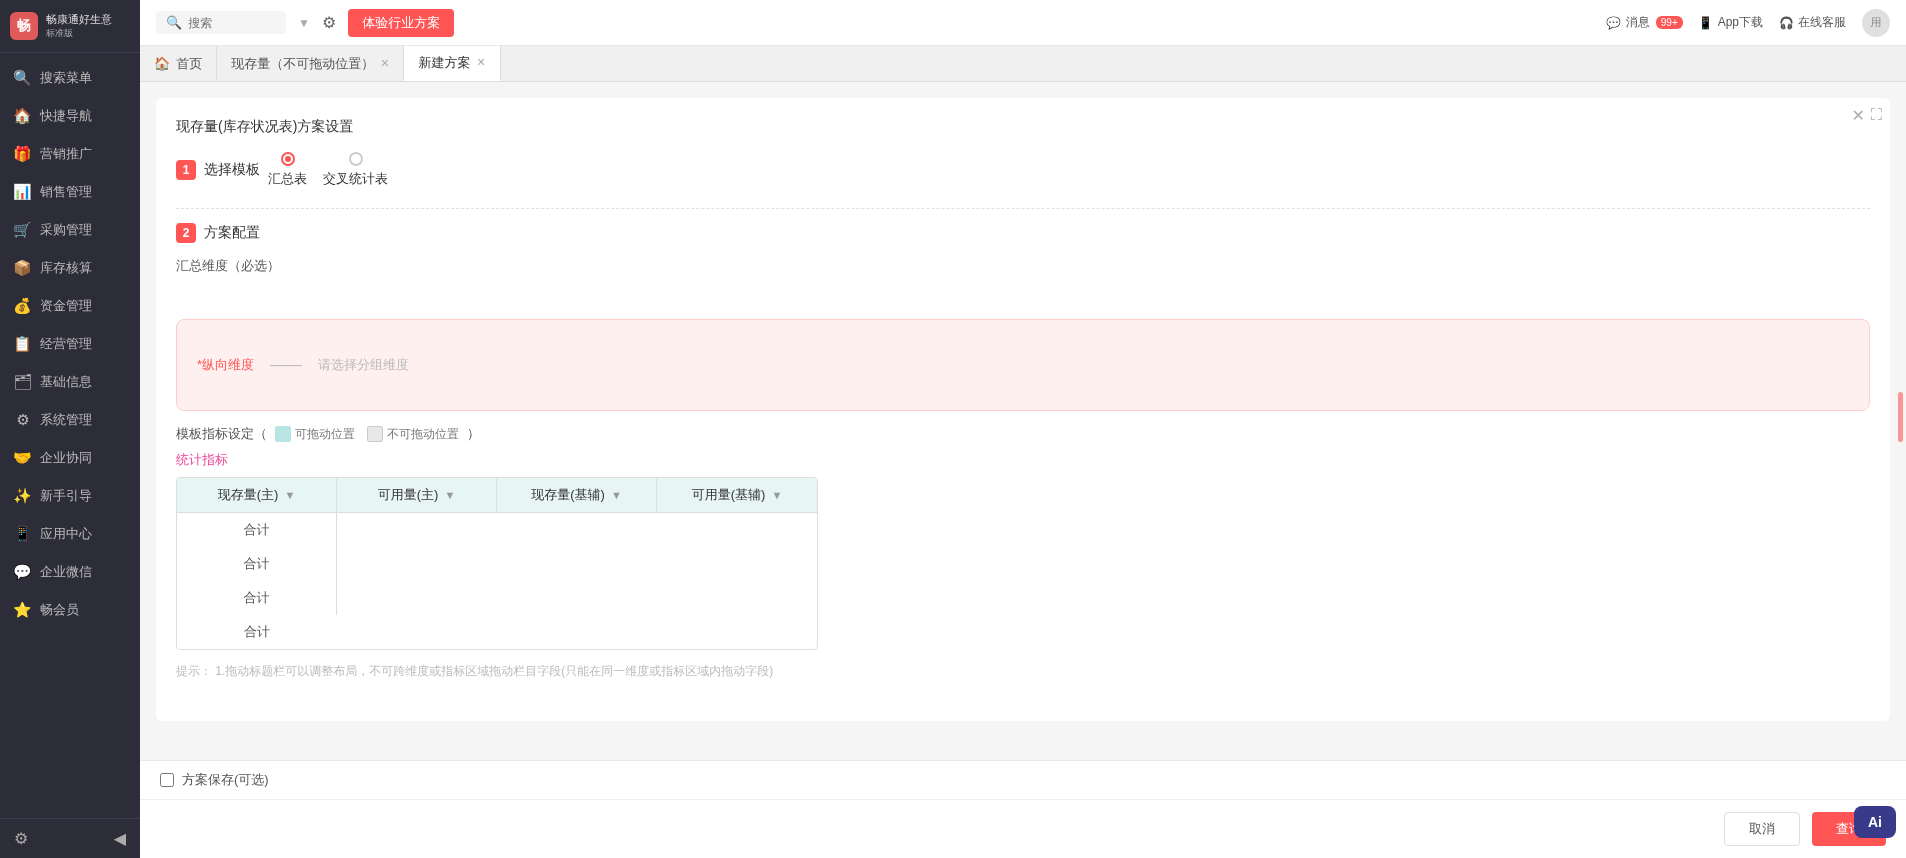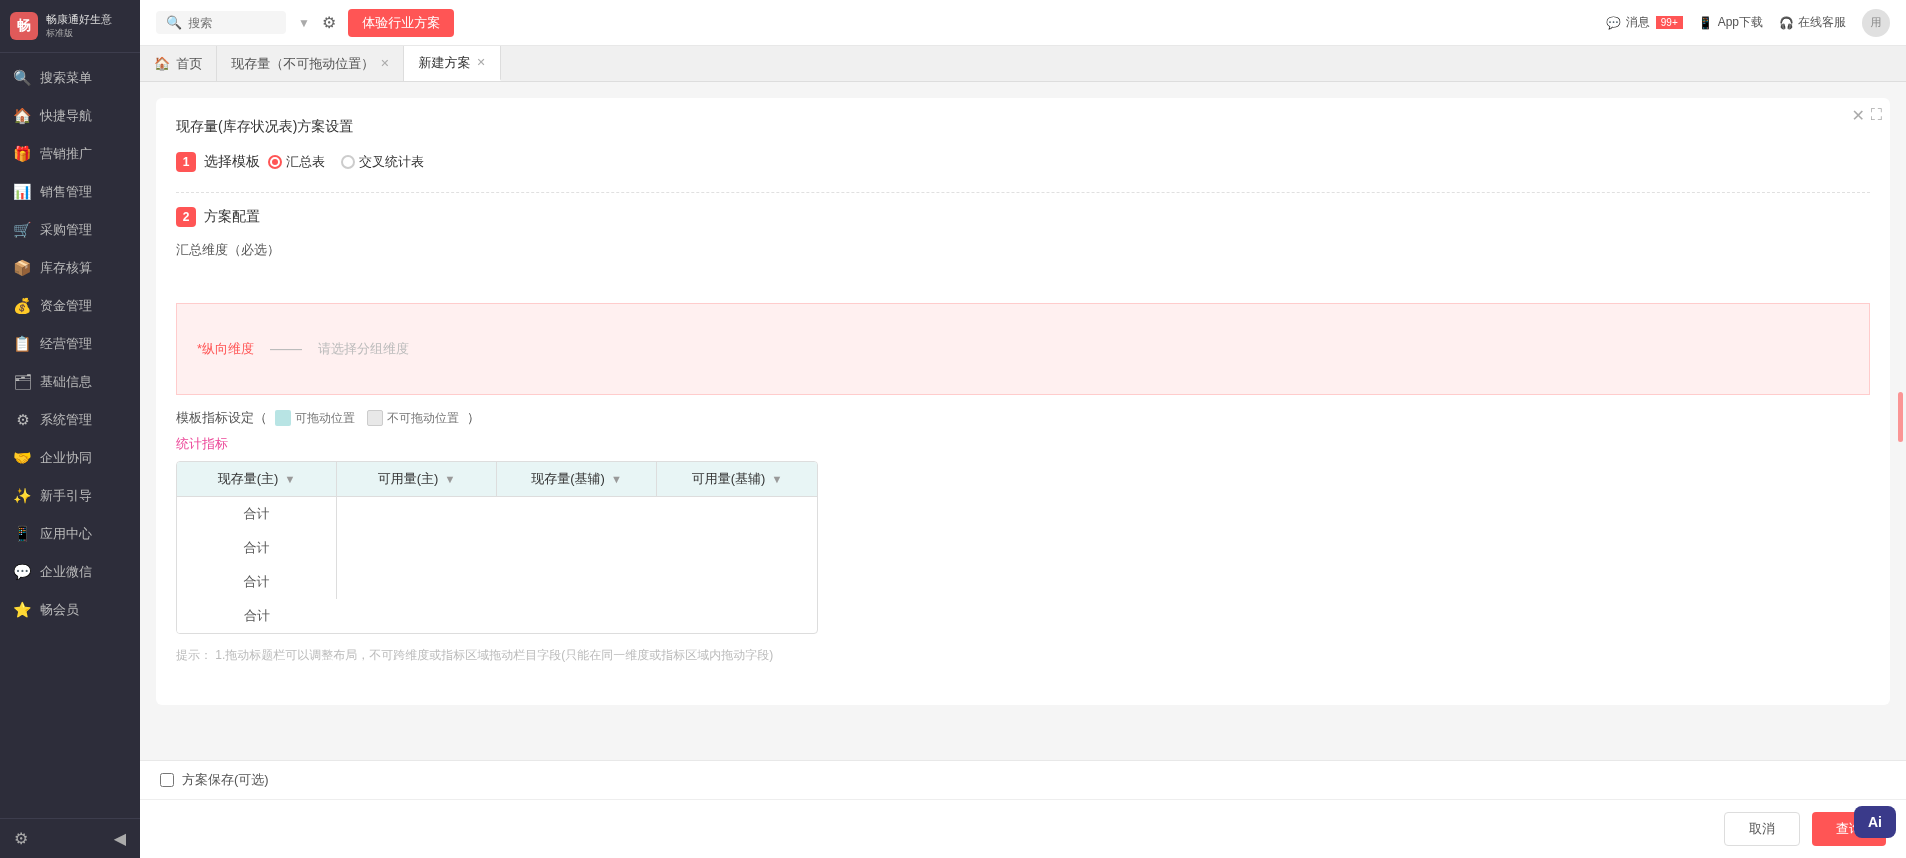--- a/index.html
+++ b/index.html
@@ -86,21 +86,21 @@
       cursor: pointer;
     }
     .topbar-spacer { flex: 1; }
     .topbar-right { display: flex; align-items: center; gap: 16px; }
     .topbar-msg, .topbar-app, .topbar-service {
       display: flex; align-items: center; gap: 4px;
       color: #555; font-size: 12px; cursor: pointer;
     }
     .badge {
       background: #f55; color: #fff;
-      border-radius: 0; font-size: 10px;
+      border-radius: 6px; font-size: 10px;
       padding: 1px 5px; margin-left: 2px;
     }
     .topbar-avatar {
       width: 28px; height: 28px; border-radius: 50%;
       background: #e0e0e0; display: flex; align-items: center; justify-content: center;
       font-size: 11px; color: #888;
     }
 
     
     .tabbar {
@@ -168,41 +168,41 @@
       color: #fff;
       border-radius: 4px;
       display: flex; align-items: center; justify-content: center;
       font-size: 12px; font-weight: bold;
       flex-shrink: 0;
     }
     .section-label { font-size: 14px; color: #333; font-weight: 500; }
 
     
     .radio-group { display: flex; align-items: center; gap: 16px; }
-    .radio-item { display: flex; align-items: center; gap: 4px; cursor: pointer; font-size: 13px; color: #333; }
+    .radio-item { display: flex; align-items: center; gap: 4px; cursor: pointer; font-size: 13px; color: #333; flex-direction: column; }
     .radio-dot {
       width: 14px; height: 14px; border-radius: 50%;
       border: 2px solid #ccc;
       display: flex; align-items: center; justify-content: center;
     }
     .radio-dot.checked { border-color: #f55; }
     .radio-dot.checked::after {
       content: ''; width: 6px; height: 6px;
       background: #f55; border-radius: 50%;
     }
 
     
     .divider { border: none; border-top: 1px dashed #e0e0e0; margin: 14px 0; }
 
     
     .dim-label { font-size: 13px; color: #555; margin-bottom: 10px; }
     .dim-area {
       background: #fff0f0;
       border: 1px solid #ffcccc;
-      border-radius: 0;
+      border-radius: 8px;
       padding: 36px 20px;
       display: flex; align-items: center;
       gap: 16px;
       min-height: 60px;
       margin-top: 44px;
     }
     .dim-required { color: #f55; font-size: 13px; }
     .dim-arrow { color: #bbb; font-size: 16px; }
     .dim-placeholder { color: #bbb; font-size: 13px; }
 

